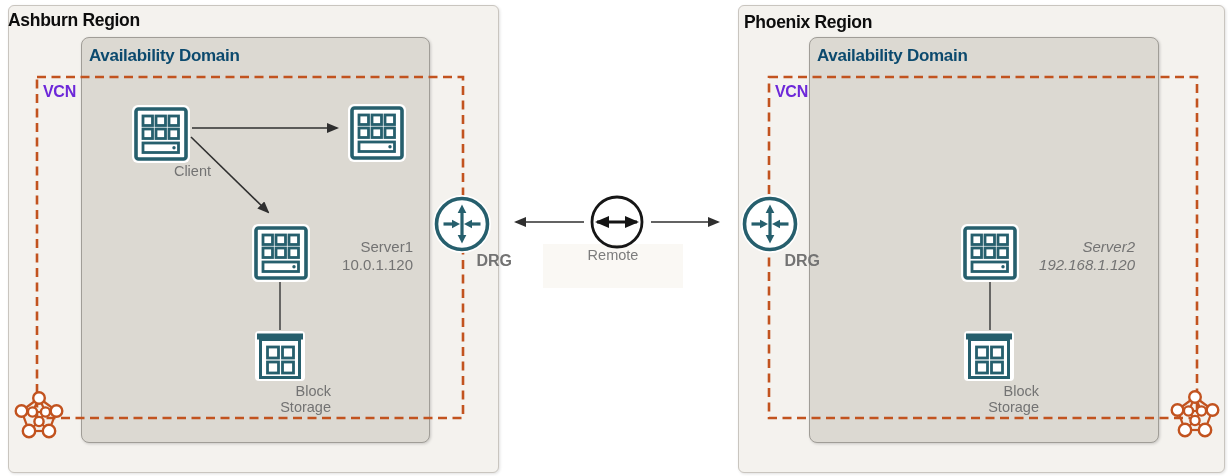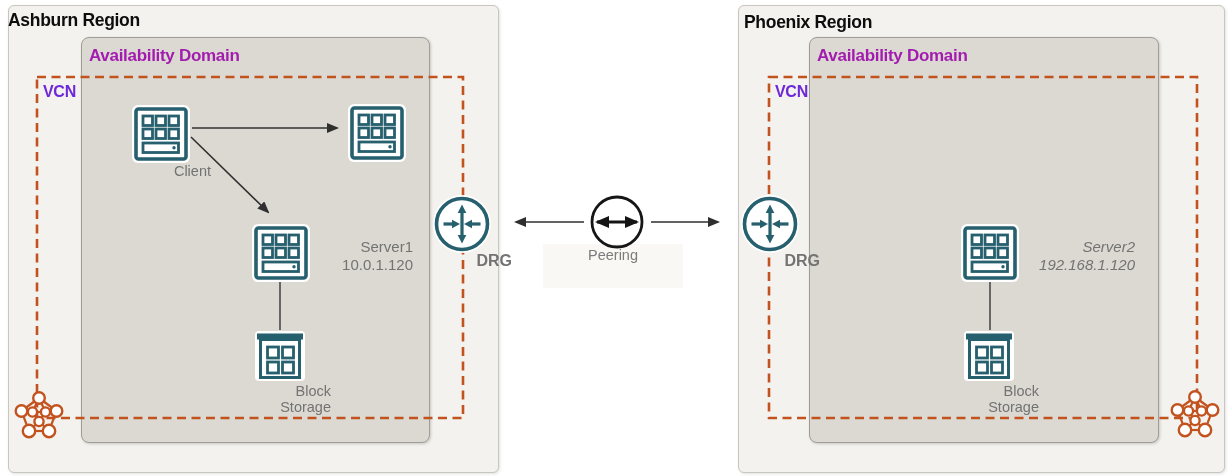--- a/index.html
+++ b/index.html
@@ -13,21 +13,21 @@
   }
   .region-title{
     position:absolute;font-size:17.5px;font-weight:700;color:#0d0d0d;
     letter-spacing:-0.3px;white-space:nowrap;
   }
   .ad-box{
     position:absolute;background:#dcd9d2;border:1px solid #a09d97;
     border-radius:8px;box-shadow:1px 1px 3px rgba(0,0,0,.18);
   }
   .ad-title{
-    position:absolute;font-size:17px;font-weight:700;color:#a21caf;
+    position:absolute;font-size:17px;font-weight:700;color:#0c4a6e;
     letter-spacing:-0.3px;white-space:nowrap;
   }
   .vcn-label{
     position:absolute;font-size:16px;font-weight:700;color:#6d28d9;
     letter-spacing:-0.3px;white-space:nowrap;z-index:7;
   }
   .icon{position:absolute;z-index:5;}
   .icon svg{display:block;}
   .node-label{
     position:absolute;text-align:right;font-size:14.5px;line-height:16px;
@@ -201,21 +201,21 @@
   </div>
   <div class="node-label drg-label" style="left:412px;top:253px;width:100px;">DRG</div>
 
   <div class="icon" style="left:14px;top:390px;width:50px;height:50px;z-index:7;">
     <svg width="50" height="50">
         <use href="#sym-vcn"></use>
       </svg>
   </div>
 
   <div class="peering-text">
-    <div>Peering</div>
+    <div>Remote</div>
   </div>
 
   <div class="vcn-label" style="left:775px;top:83px;">VCN</div>
 
   <div class="icon" style="left:741px;top:195px;width:58px;height:58px;">
     <svg width="58" height="58">
         <use href="#sym-drg"></use>
       </svg>
   </div>
   <div class="node-label drg-label" style="left:720px;top:253px;width:100px;">DRG</div>

